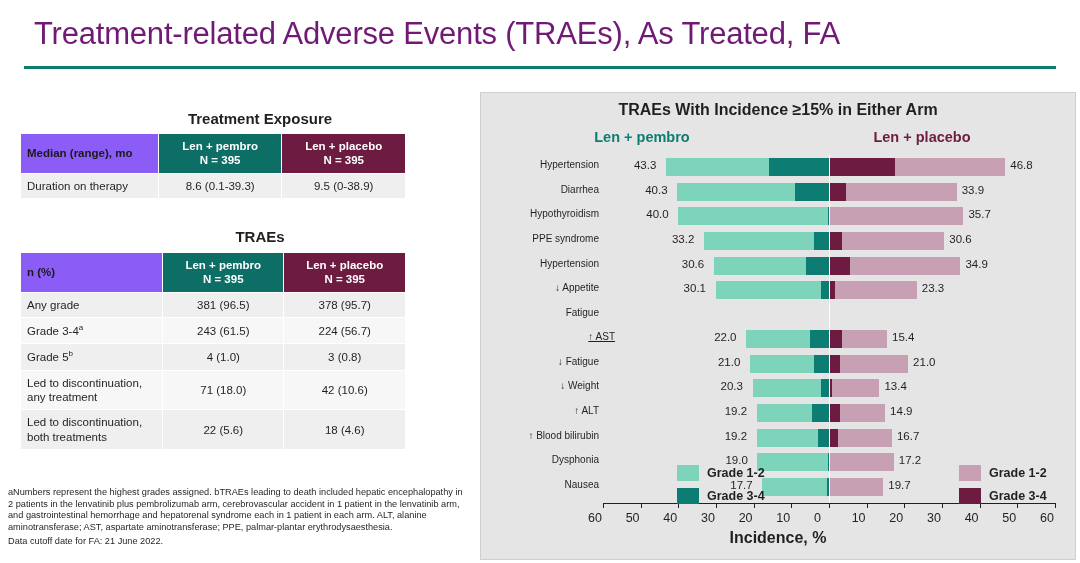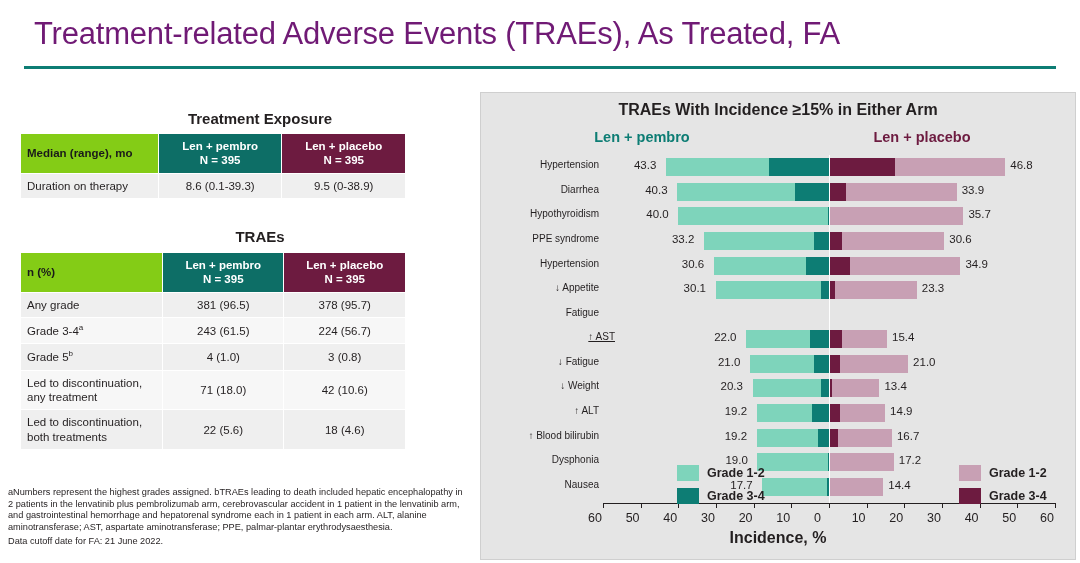--- a/index.html
+++ b/index.html
@@ -6,21 +6,21 @@
   body{width:1080px;height:563px;background:#ffffff;font-family:"Liberation Sans",sans-serif;color:#231f20;overflow:hidden;position:relative;}
 
   
   .title{position:absolute;left:34px;top:16px;font-size:31px;letter-spacing:-0.2px;color:#701a75;white-space:nowrap;}
   .title-rule{position:absolute;left:24px;top:66px;width:1032px;height:3px;background:#0d7d74;}
 
   
   .sec-head{position:absolute;font-size:15px;font-weight:bold;text-align:center;color:#231f20;}
   .tbl{position:absolute;border-collapse:collapse;font-size:11.5px;}
   .tbl td,.tbl th{border:1px solid #ffffff;padding:5px 6px;}
-  .tbl .hd-left{background:#84cc16;font-weight:bold;color:#1a1a1a;text-align:left;}
+  .tbl .hd-left{background:#8b5cf6;font-weight:bold;color:#1a1a1a;text-align:left;}
   .tbl .hd-teal{background:#0d6e66;color:#ffffff;font-weight:bold;text-align:center;line-height:1.25;}
   .tbl .hd-maroon{background:#6d1b40;color:#ffffff;font-weight:bold;text-align:center;line-height:1.25;}
   .tbl .lbl{background:#efefef;text-align:left;color:#231f20;line-height:1.25;}
   .tbl .val{background:#efefef;text-align:center;color:#231f20;}
   .tbl .lbl-alt{background:#f7f7f7;text-align:left;color:#231f20;line-height:1.25;}
   .tbl .val-alt{background:#f7f7f7;text-align:center;color:#231f20;}
   sup{font-size:8px;}
 
   
   .foot{position:absolute;left:8px;top:487px;width:460px;font-size:9.2px;line-height:1.26;color:#231f20;}
@@ -234,21 +234,21 @@
         <div class="seg g12R" style="left: 226.753px; width: 64.0333px;"></div>
         <div class="vlabel" style="left: 122.433px;">19.0</div>
         <div class="vlabel" style="left: 295.787px;">17.2</div>
       </div>
       <div class="bar-row" style="top: 322.714px;">
         <div class="seg g12L" style="left: 159.33px; width: 64.7867px;"></div>
         <div class="seg g34L" style="left: 224.117px; width: 1.88333px;"></div>
         <div class="seg g34R" style="left: 226px; width: 1.13px;"></div>
         <div class="seg g12R" style="left: 227.13px; width: 53.11px;"></div>
         <div class="vlabel" style="left: 127.33px;">17.7</div>
-        <div class="vlabel" style="left: 285.24px;">14.4</div>
+        <div class="vlabel" style="left: 285.24px;">19.7</div>
       </div>
     </div>
 
   <div class="axis-line"></div>
   <div id="ticks">
       <div class="tick" style="left: 122px;"></div>
       <div class="ticklbl" style="left: 107px;">60</div>
       <div class="tick" style="left: 159.667px;"></div>
       <div class="ticklbl" style="left: 144.667px;">50</div>
       <div class="tick" style="left: 197.333px;"></div>

